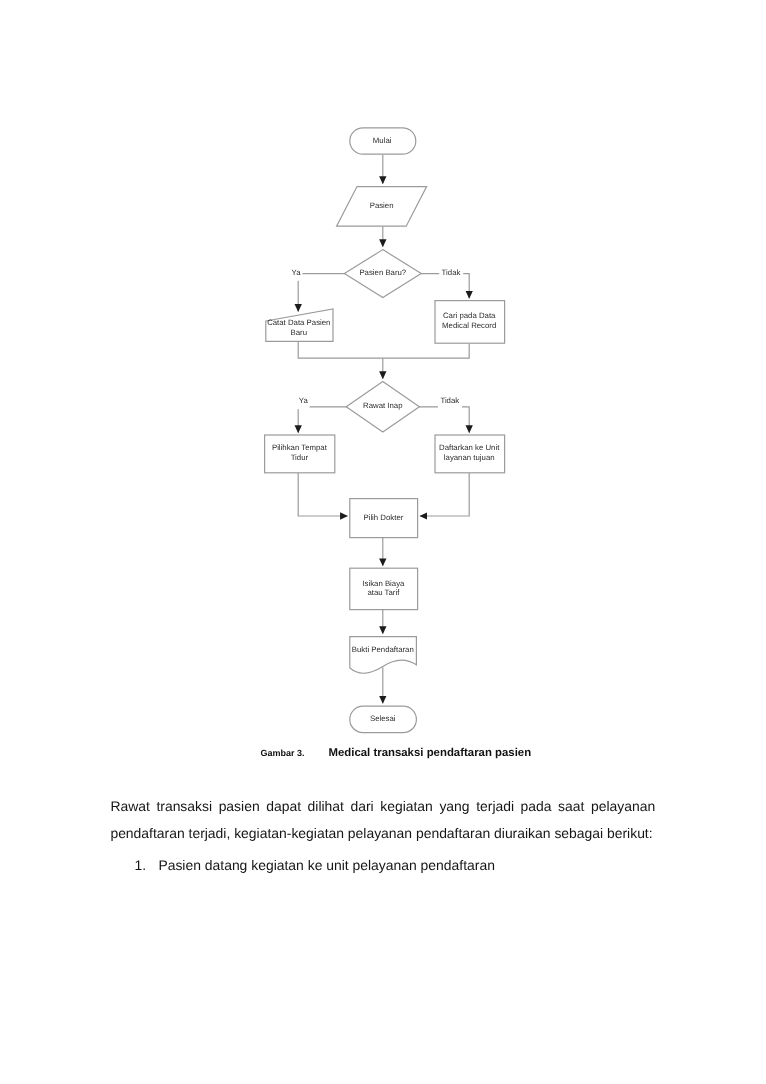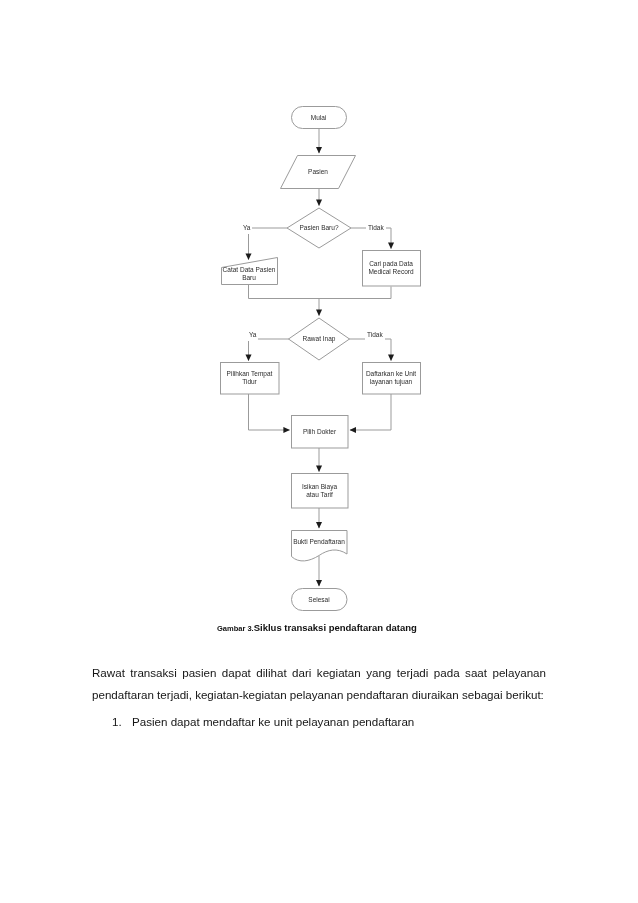--- a/index.html
+++ b/index.html
@@ -13,21 +13,21 @@
     position:absolute; display:grid; place-items:center;
     text-align:center; white-space:pre-line;
     font-size:6.5px; line-height:1.18; color:#2b2b2b;
   }
   .el {
     position:absolute; display:grid; place-items:center;
     font-size:6.5px; color:#2b2b2b; background:#ffffff; padding:0 2px;
   }
   .caption {
     position:absolute; left:217px; top:622px;
-    display:flex; align-items:baseline; gap:0; white-space:nowrap;
+    display:flex; align-items:baseline; gap:20px; white-space:nowrap;
   }
   .cap-prefix { font-size:7.5px; font-weight:bold; color:#111; }
   .cap-title  { font-size:9.5px; font-weight:bold; color:#111; }
   .body-par {
     position:absolute; left:92px; top:662px; width:454px; margin:0;
     font-size:11.6px; line-height:21.7px;
     text-align:justify; text-justify:inter-word; color:#151515;
   }
   .list-item {
     position:absolute; left:112px; top:711px; width:440px;
@@ -97,22 +97,22 @@
   <div class="nl" style="left:291px;top:531px;width:56px;height:22px;">Bukti Pendaftaran</div>
   <div class="nl" style="left:291px;top:588px;width:56px;height:23px;">Selesai</div>
 
   <div class="el" style="left:241px;top:221px;height:13px;">Ya</div>
   <div class="el" style="left:366px;top:221px;height:13px;">Tidak</div>
   <div class="el" style="left:247px;top:328px;height:13px;">Ya</div>
   <div class="el" style="left:365px;top:328px;height:13px;">Tidak</div>
 
   <div class="caption">
     <span class="cap-prefix">Gambar 3.</span>
-    <span class="cap-title">Siklus transaksi pendaftaran datang</span>
+    <span class="cap-title">Medical transaksi pendaftaran pasien</span>
   </div>
 
   <p class="body-par">Rawat transaksi pasien dapat dilihat dari kegiatan yang terjadi pada saat pelayanan pendaftaran terjadi, kegiatan-kegiatan pelayanan pendaftaran diuraikan sebagai berikut:</p>
 
   <div class="list-item">
-    <span class="li-num">1.</span><span>Pasien dapat mendaftar ke unit pelayanan pendaftaran</span>
+    <span class="li-num">1.</span><span>Pasien datang kegiatan ke unit pelayanan pendaftaran</span>
   </div>
 
 </div>
 
 </body></html>

